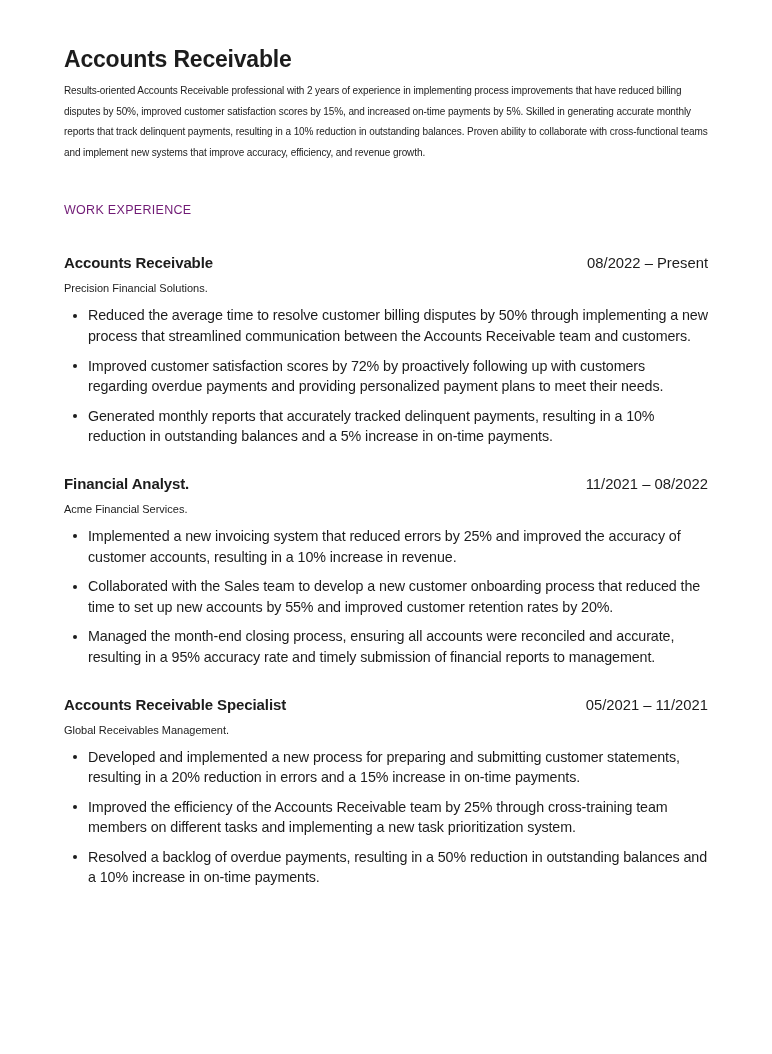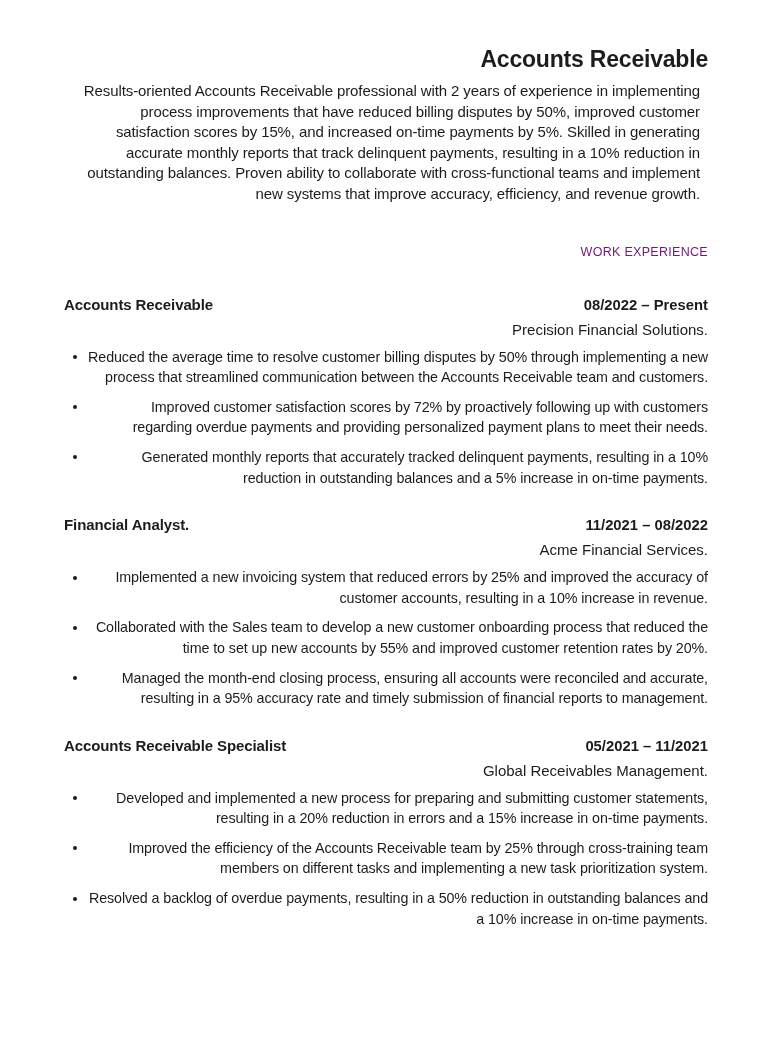--- a/index.html
+++ b/index.html
@@ -9,34 +9,33 @@
     background: #ffffff;
   }
   .page {
     width: 772px;
     height: 1054px;
     background: #ffffff;
     color: #1c1c1c;
     font-family: "Liberation Sans", sans-serif;
     padding: 45px 64px 0 64px;
     overflow: hidden;
-    text-align: right;
   }
   .resume-title {
     font-size: 23px;
     line-height: 28px;
     font-weight: bold;
     letter-spacing: -0.2px;
     margin: 0 0 8px 0;
   }
   .summary {
-    font-size: 15px;
+    font-size: 10px;
     line-height: 20.6px;
     letter-spacing: -0.1px;
-    margin: 8px;
+    margin: 0;
   }
   .section-label {
     margin-top: 40px;
     margin-bottom: 37px;
     font-size: 12.5px;
     letter-spacing: 0.3px;
     color: #701a75;
   }
   .job { margin-top: 28px; }
   .job-head {
@@ -45,26 +44,26 @@
     align-items: baseline;
   }
   .job-title {
     font-size: 15px;
     font-weight: bold;
     letter-spacing: -0.1px;
     margin: 0;
   }
   .job-dates {
     font-size: 14.8px;
-    font-weight: bold;
+    font-weight: normal;
     white-space: nowrap;
   }
   .job-company {
     margin-top: 9px;
-    font-size: 15px;
+    font-size: 11px;
     line-height: 16px;
   }
   .bullets {
     list-style: none;
     margin: 4px 0 0 0;
     padding: 0;
   }
   .bullets li {
     position: relative;
     padding-left: 24px;

